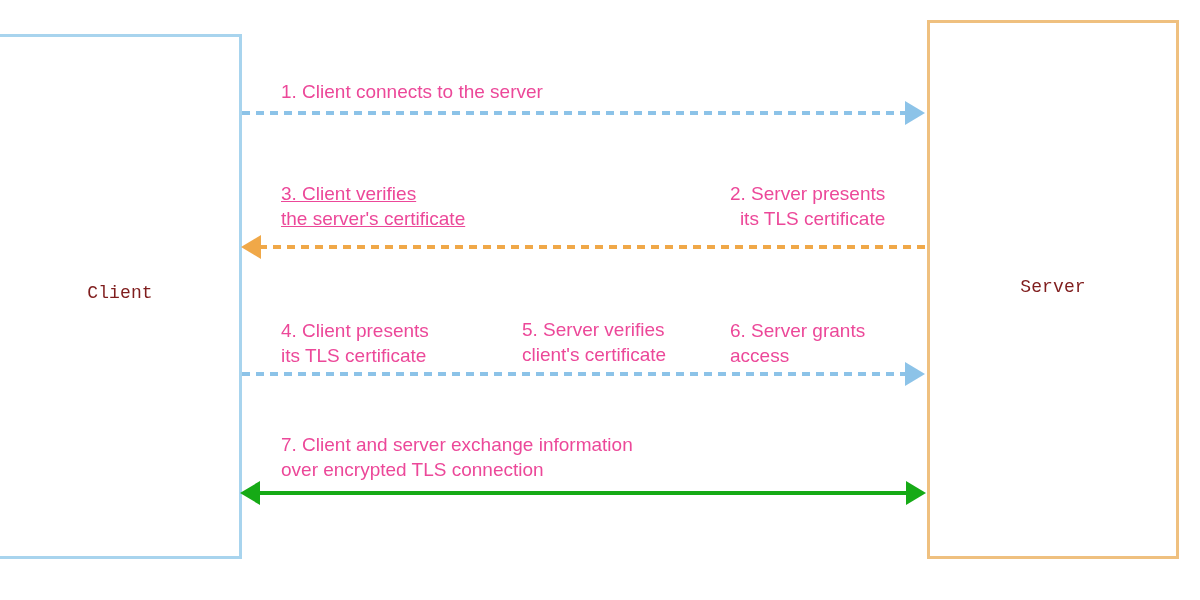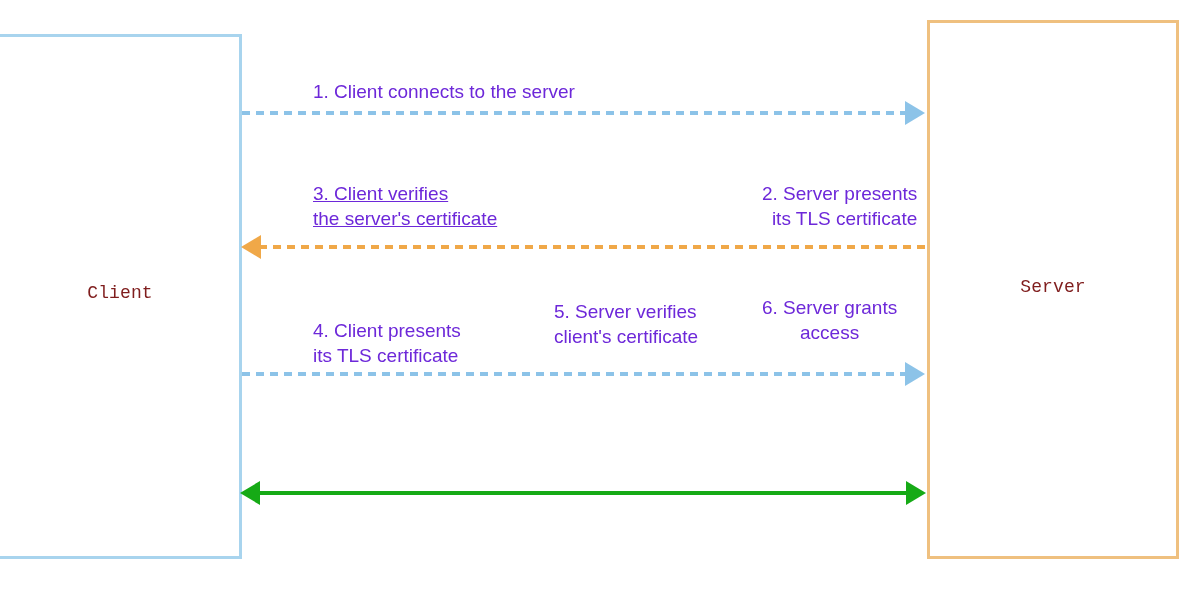--- a/index.html
+++ b/index.html
@@ -58,31 +58,30 @@
     top: 277px;
     width: 246px;
     text-align: center;
   }
 
   
   .step-text {
     position: absolute;
     font-size: 19px;
     line-height: 25px;
-    color: #6d28d9;
+    color: #ec4899;
     white-space: pre-line;
-    margin-left: 32px;
   }
 
   #step1-text { left: 281px; top: 79px; }
   #step3-text { left: 281px; top: 181px; text-decoration: underline; }
   #step2-text { left: 730px; top: 181px; text-align: right; }
   #step4-text { left: 281px; top: 318px; }
-  #step5-text { left: 522px; top: 299px; }
-  #step6-text { left: 730px; top: 295px; text-align: center; }
+  #step5-text { left: 522px; top: 317px; }
+  #step6-text { left: 730px; top: 318px; }
   #step7-text { left: 281px; top: 432px; }
 
   
   #arrow-layer {
     position: absolute;
     left: 0;
     top: 0;
     width: 1200px;
     height: 600px;
     pointer-events: none;
@@ -133,14 +132,16 @@
 
   <div id="step4-text" class="step-text">4. Client presents
 its TLS certificate</div>
 
   <div id="step5-text" class="step-text">5. Server verifies
 client's certificate</div>
 
   <div id="step6-text" class="step-text">6. Server grants
 access</div>
 
+  <div id="step7-text" class="step-text">7. Client and server exchange information
+over encrypted TLS connection</div>
 
 </div>
 
 </body></html>

